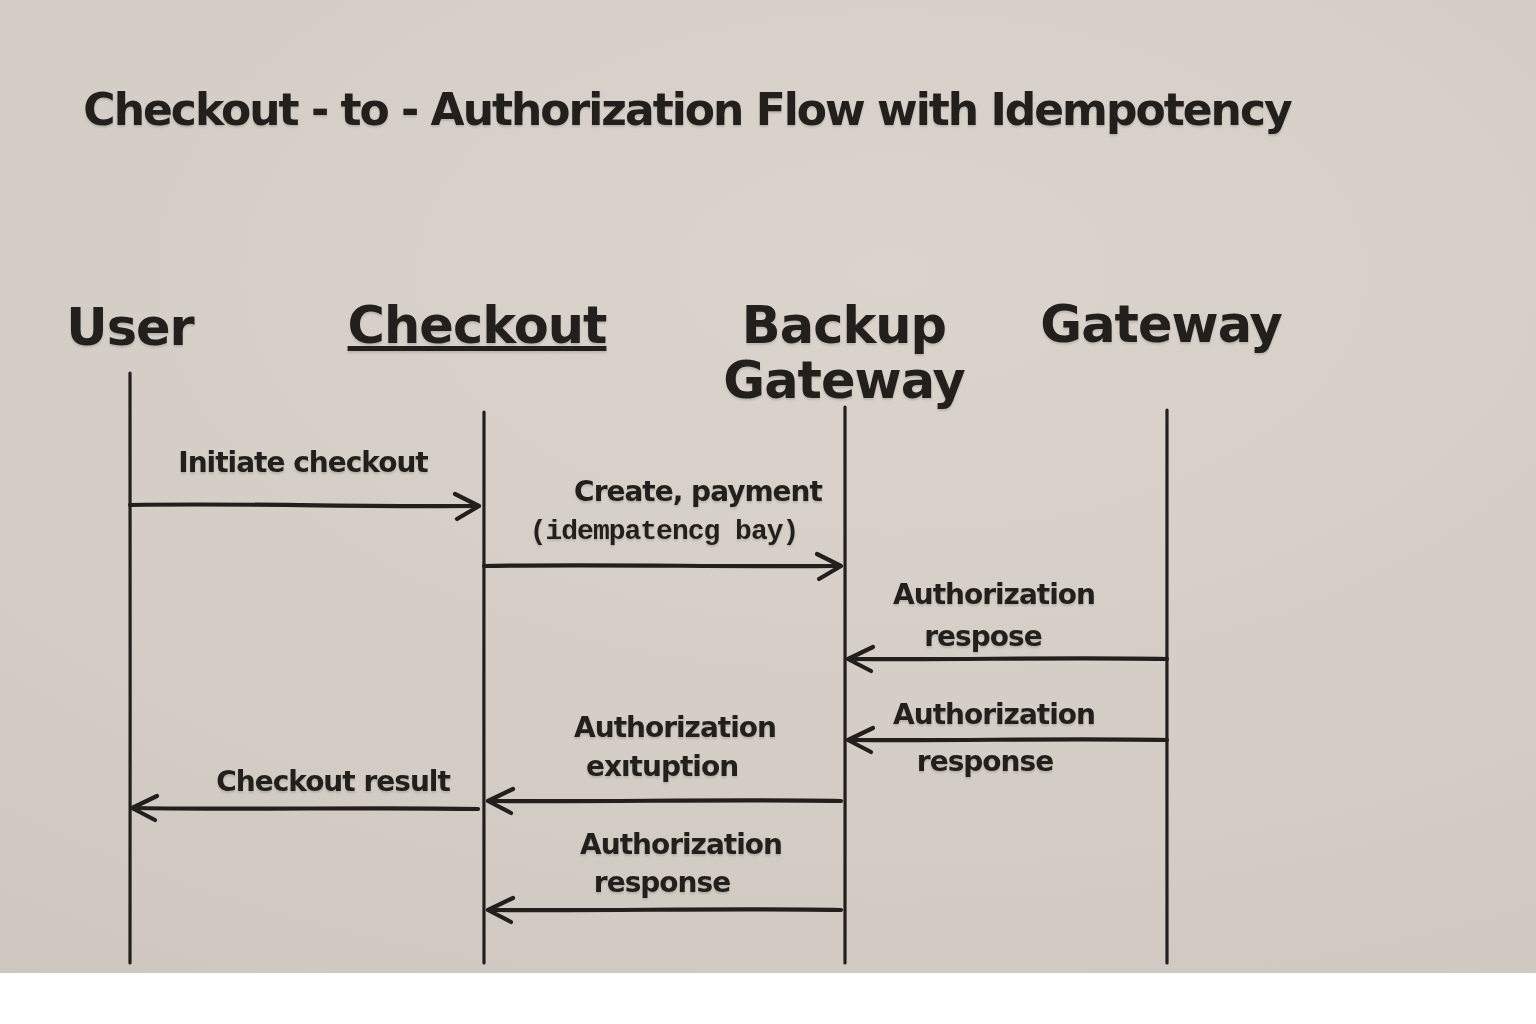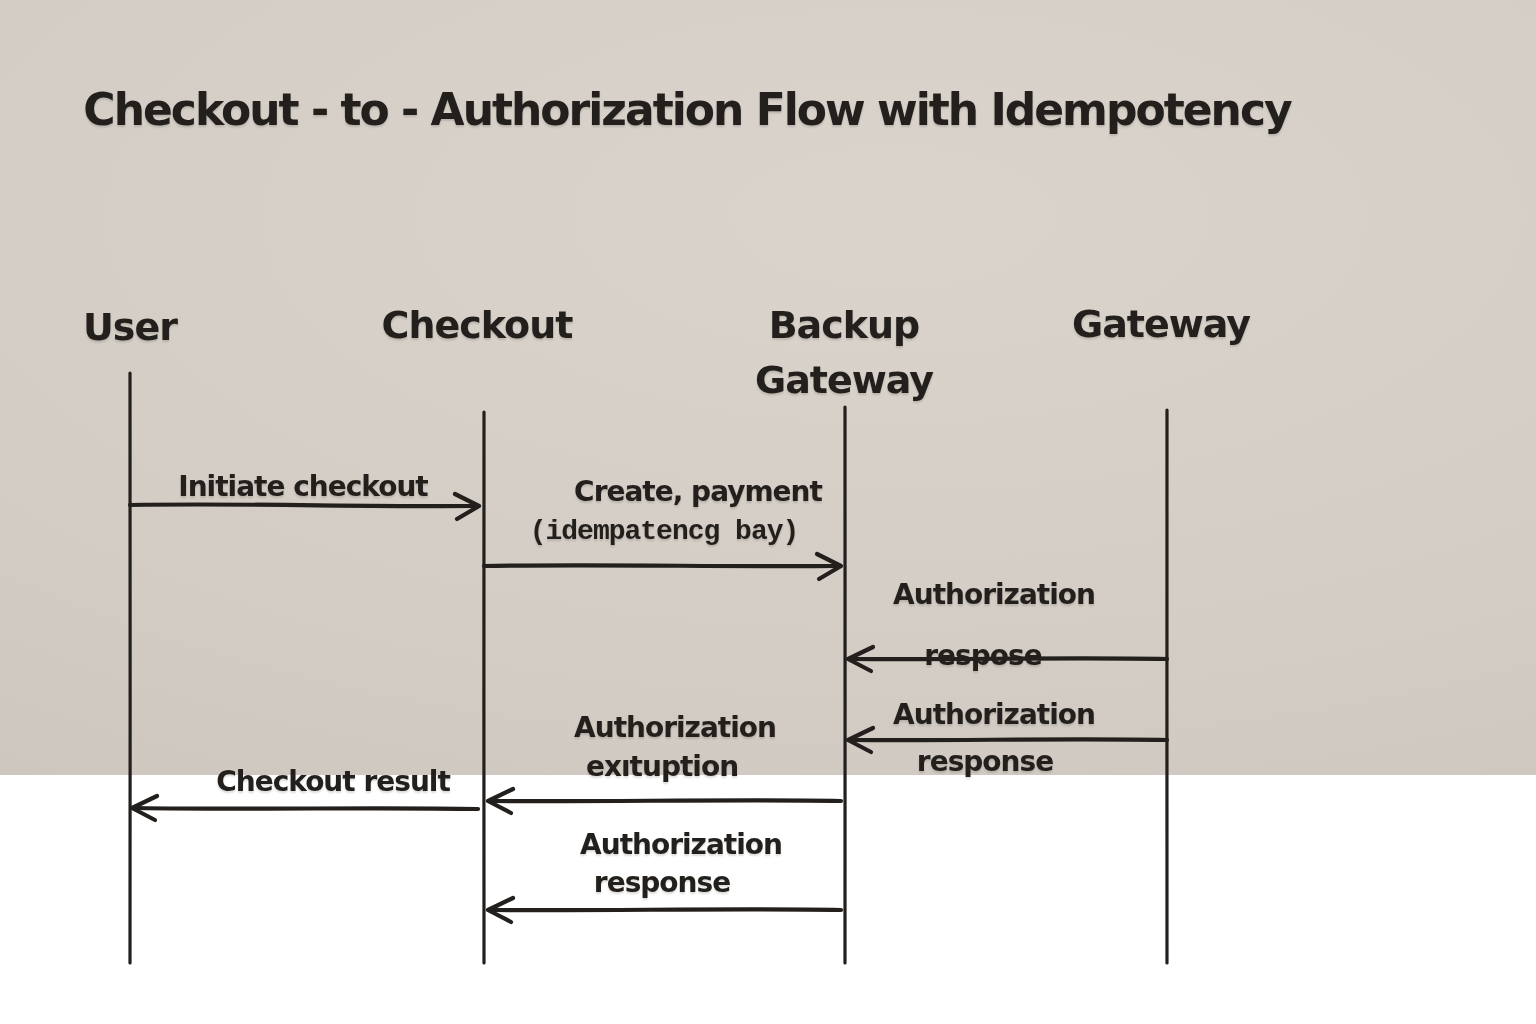--- a/index.html
+++ b/index.html
@@ -7,73 +7,73 @@
     --board: #d2ccc4;
     --board-light: #dad4cc;
     --board-dark: #c5bfb7;
   }
   html, body { margin: 0; padding: 0; }
   body {
     width: 1536px; height: 1024px; overflow: hidden;
     font-family: "DejaVu Sans", "Liberation Sans", sans-serif;
   }
   .board {
-    position: relative; width: 1536px; height: 775px;
+    position: relative; width: 1536px; height: 973px;
     background:
       radial-gradient(150% 130% at 58% 28%, var(--board-light) 0%, var(--board) 48%, var(--board-dark) 100%);
   }
   .lbl {
     position: absolute;
     transform: translateX(-50%);
     color: var(--ink);
     font-weight: bold;
     white-space: nowrap;
     text-shadow: 0 2px 2px rgba(40,35,30,0.16);
   }
   .title-line { font-size: 44px; letter-spacing: -2px; }
   .actor {
     position: absolute; transform: translateX(-50%);
     color: var(--ink); font-weight: bold; text-align: center;
-    font-size: 38px; letter-spacing: -1px; line-height: 55px;
+    font-size: 51px; letter-spacing: -1px; line-height: 55px;
     white-space: nowrap; text-shadow: 0 2px 2px rgba(40,35,30,0.16);
   }
   .msg { font-size: 28px; letter-spacing: -1px; }
   svg.canvas { position: absolute; left: 0; top: 0; }
   .ink-line { stroke: var(--ink); fill: none; stroke-linecap: round; stroke-linejoin: round; }
   .lifeline { stroke-width: 3.2; }
   .arrow    { stroke-width: 4.2; }
 </style>
 </head>
 <body>
 
 <div class="board">
 
   <div class="lbl title-line" style="left:687px; top:84px;">Checkout - to - Authorization Flow with Idempotency</div>
 
   <div class="actor" style="left:130px; top:300px;">
     <div>User</div>
   </div>
-  <div class="actor" style="left:477px; top:298px;">
+  <div class="actor" style="left:477px; top:298px;text-decoration:underline;">
     <div>Checkout</div>
   </div>
   <div class="actor" style="left:844px; top:298px;">
     <div>Backup</div>
     <div>Gateway</div>
   </div>
   <div class="actor" style="left:1161px; top:297px;">
     <div>Gateway</div>
   </div>
 
-  <div class="lbl msg" style="left:303px; top:470px;text-align:center;">Initiate checkout</div>
+  <div class="lbl msg" style="left:303px; top:446px;text-align:center;">Initiate checkout</div>
 
   <div class="lbl msg" style="left:698px; top:475px;">Create, payment</div>
   <div class="lbl msg" style="left:664px; top:516px;font-family:Liberation Mono, monospace;">(idempatencg bay)</div>
 
   <div class="lbl msg" style="left:994px; top:578px;">Authorization</div>
-  <div class="lbl msg" style="left:983px; top:639px;">respose</div>
+  <div class="lbl msg" style="left:983px; top:620px;">respose</div>
 
   <div class="lbl msg" style="left:994px; top:698px;">Authorization</div>
   <div class="lbl msg" style="left:985px; top:745px;">response</div>
 
   <div class="lbl msg" style="left:675px; top:711px;">Authorization</div>
   <div class="lbl msg" style="left:662px; top:750px;">exıtuption</div>
 
   <div class="lbl msg" style="left:333px; top:765px;">Checkout result</div>
 
   <div class="lbl msg" style="left:681px; top:828px;">Authorization</div>

